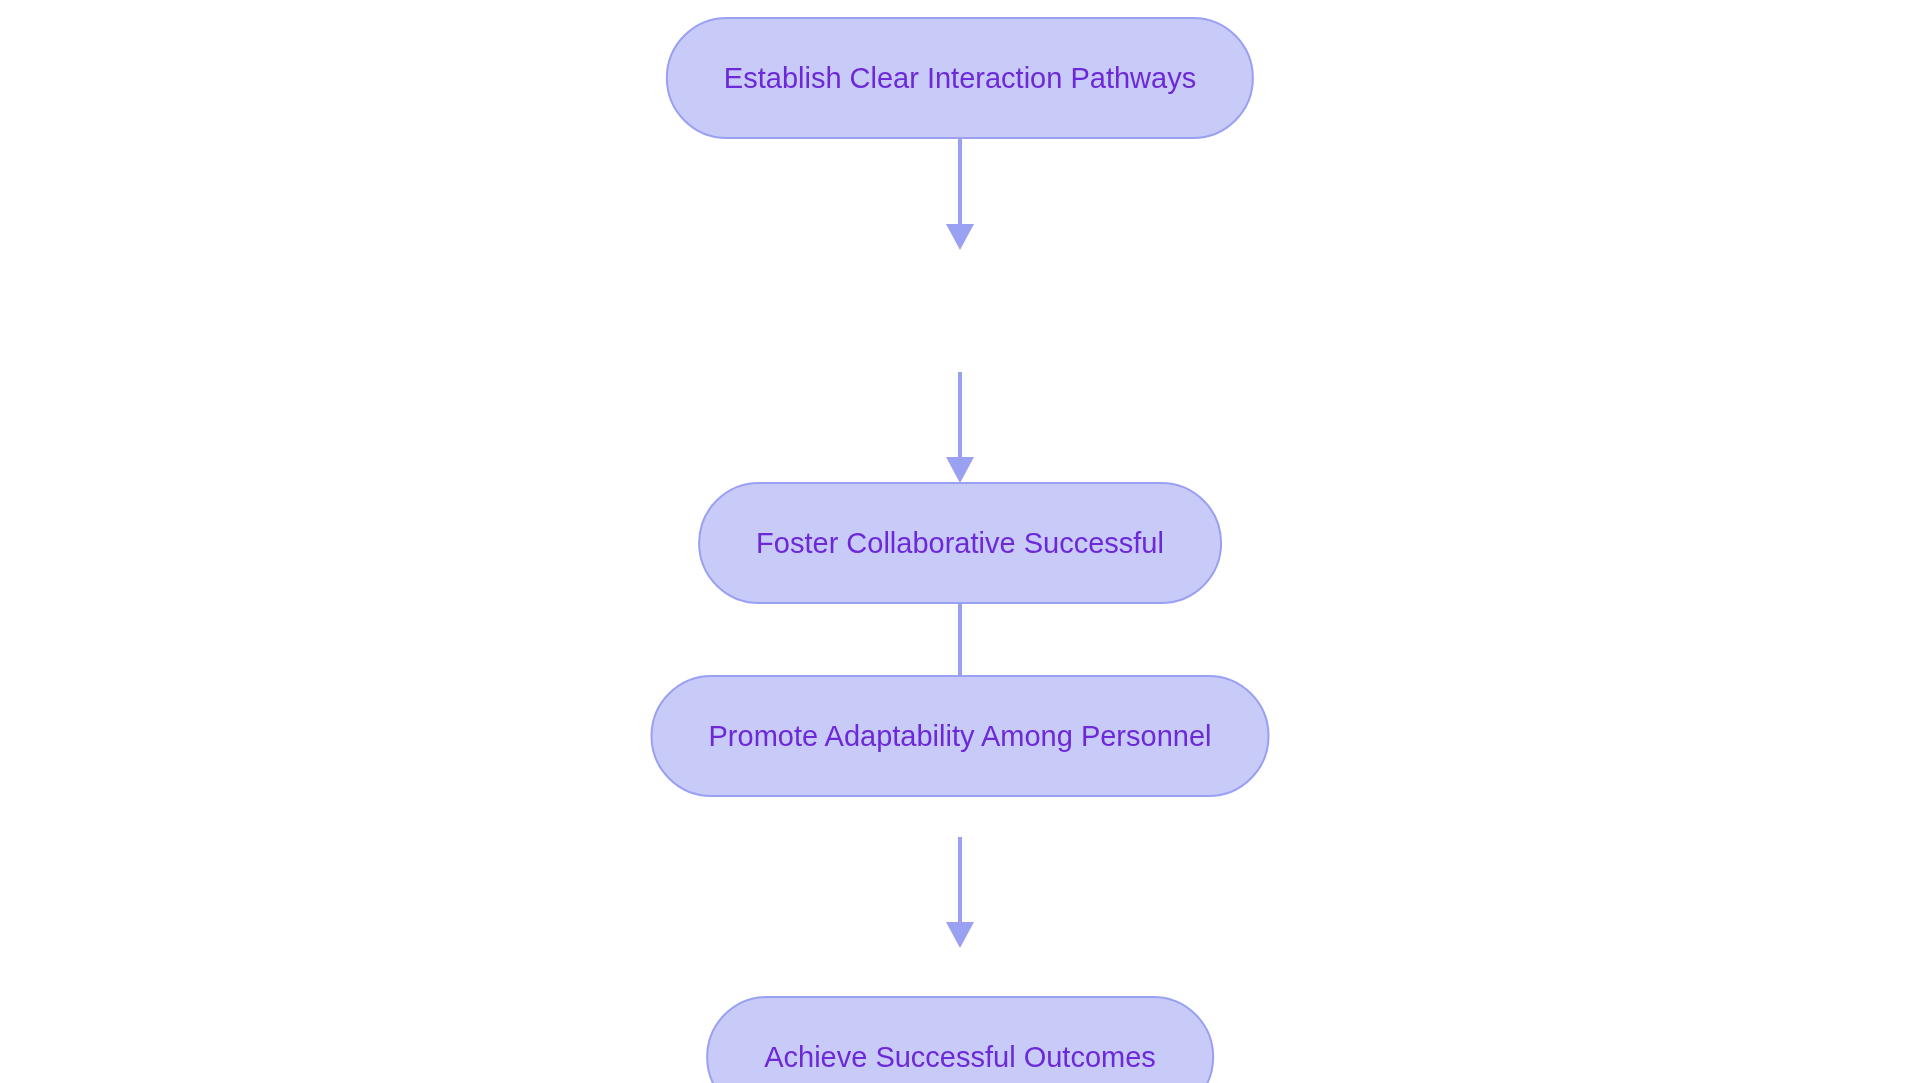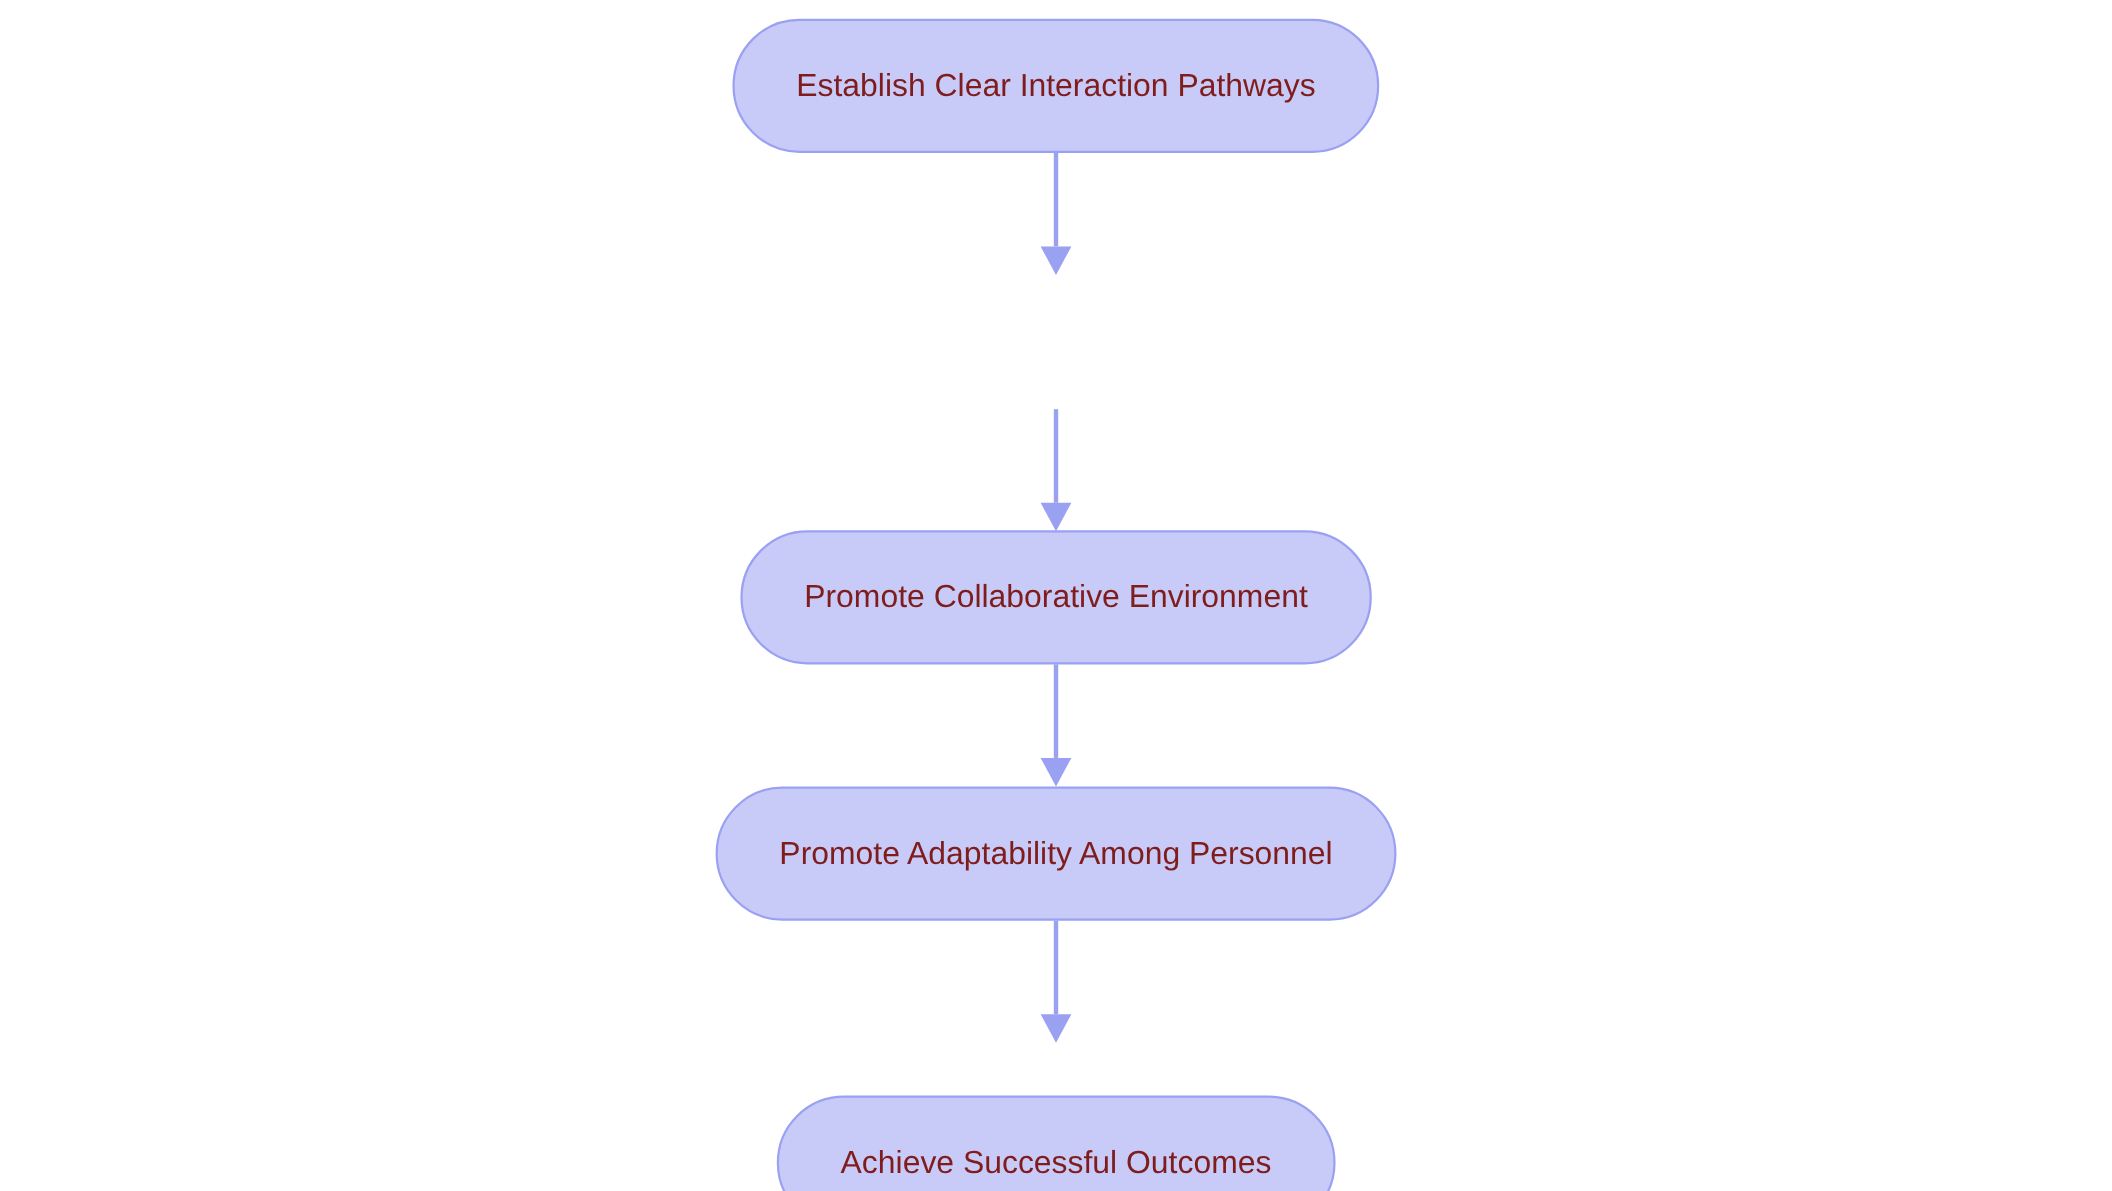--- a/index.html
+++ b/index.html
@@ -21,29 +21,29 @@
     transform: translateX(-50%);
     height: 122px;
     box-sizing: border-box;
     display: flex;
     align-items: center;
     justify-content: center;
     padding: 0 56px;
     background: #c8caf8;
     border: 2px solid #9aa0f2;
     border-radius: 61px;
-    color: #7f1d1d;
+    color: #6d28d9;
     font-size: 29px;
     white-space: nowrap;
     text-align: center;
   }
   .node-1 { top: 17px; }
   .node-2 { top: 250px; }
   .node-3 { top: 482px; }
-  .node-4 { top: 715px; text-align: center; }
+  .node-4 { top: 675px; text-align: center; }
   .node-5 { top: 996px; }
 
   .flow-arrow {
     position: absolute;
     left: 50%;
     transform: translateX(-50%);
     width: 28px;
     height: 111px;
     display: flex;
     flex-direction: column;
@@ -81,21 +81,21 @@
     <div class="arrow-head"></div>
   </div>
 
 
   <div class="flow-arrow arrow-2">
     <div class="arrow-line"></div>
     <div class="arrow-head"></div>
   </div>
 
   <div class="flow-node node-3">
-    <span>Promote Collaborative Environment</span>
+    <span>Foster Collaborative Successful</span>
   </div>
 
   <div class="flow-arrow arrow-3">
     <div class="arrow-line"></div>
     <div class="arrow-head"></div>
   </div>
 
   <div class="flow-node node-4">
     <span>Promote Adaptability Among Personnel</span>
   </div>

